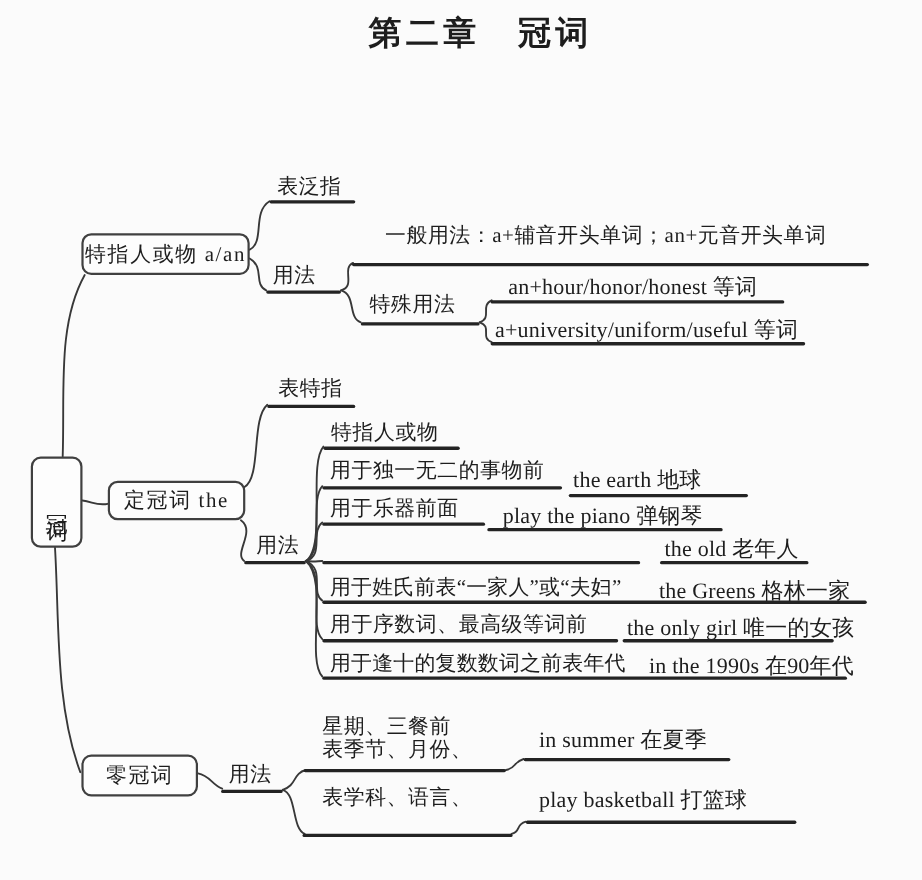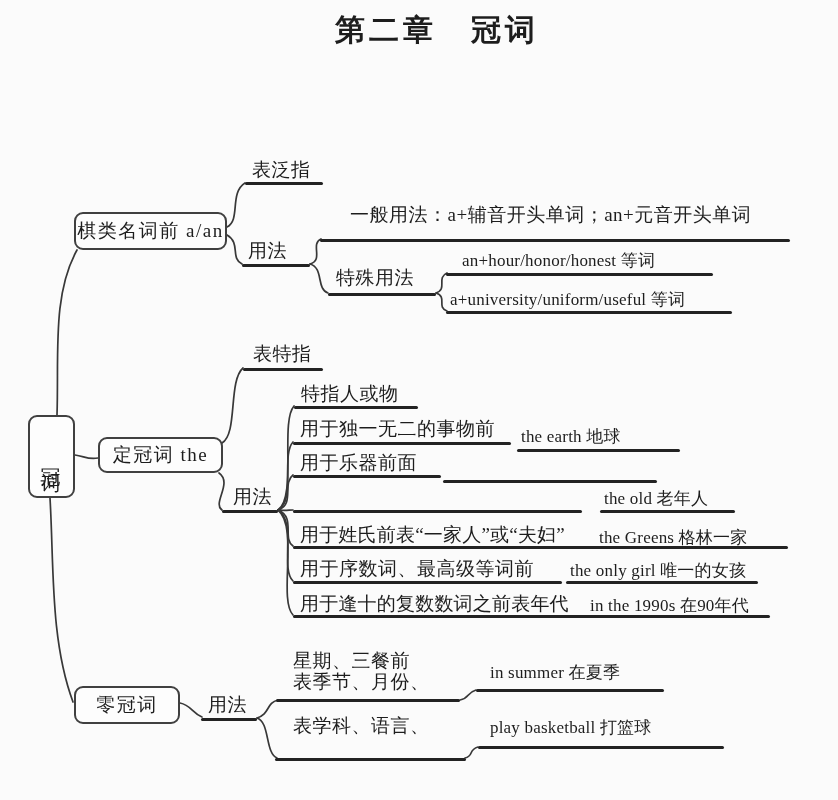--- a/index.html
+++ b/index.html
@@ -24,21 +24,21 @@
     position:absolute;box-sizing:border-box;
     border:2px solid #404040;border-radius:9px;background:#fdfdfd;
     display:flex;align-items:center;justify-content:center;
     font-size:19px;letter-spacing:1.5px;white-space:nowrap;
   }
   .node.vertical{writing-mode:vertical-rl;letter-spacing:5px;font-size:20px;}
   .lbl{
     position:absolute;font-size:19px;line-height:22px;
     white-space:nowrap;letter-spacing:0.5px;
   }
-  .lbl.en{font-size:17px;letter-spacing:0.2px;}
+  .lbl.en{font-size:20px;letter-spacing:0.2px;}
   .lbl.small-gap{letter-spacing:0.2px;}
   .ul{
     position:absolute;height:3px;background:var(--ul);border-radius:1.5px;
   }
   .multiline{position:absolute;font-size:19px;line-height:21px;white-space:nowrap;letter-spacing:0.5px;}
   svg.connectors{position:absolute;left:0;top:0;width:838px;height:800px;}
   svg.connectors path{fill:none;stroke:var(--line);stroke-width:1.7;stroke-linecap:round;}
 </style>
 </head>
 <body>
@@ -68,21 +68,21 @@
     <path d="M 257 718 C 270 714, 266 703, 278 700"></path>
     <path d="M 257 718 C 270 722, 265 753, 277 758"></path>
     <path d="M 460 700 C 470 698, 466 693, 476 690"></path>
     <path d="M 465 758 C 474 756, 468 750, 478 747"></path>
   </svg>
 
   <div class="title">第二章　冠词</div>
 
   <div class="node vertical" style="left:28px;top:415px;width:47px;height:83px;">冠词</div>
 
-  <div class="node" style="left:74px;top:212px;width:153px;height:38px;">棋类名词前 a/an</div>
+  <div class="node" style="left:74px;top:212px;width:153px;height:38px;">特指人或物 a/an</div>
 
   <div class="lbl" style="left:252px;top:159px;">表泛指</div>
   <div class="ul" style="left:245px;top:182px;width:78px;"></div>
 
   <div class="lbl" style="left:248px;top:240px;">用法</div>
   <div class="ul" style="left:242px;top:264px;width:68px;"></div>
 
   <div class="lbl" style="left:350px;top:204px;">一般用法：a+辅音开头单词；an+元音开头单词</div>
   <div class="ul" style="left:320px;top:239px;width:470px;"></div>
 
@@ -106,20 +106,21 @@
   <div class="lbl" style="left:301px;top:383px;">特指人或物</div>
   <div class="ul" style="left:294px;top:406px;width:124px;"></div>
 
   <div class="lbl" style="left:300px;top:418px;">用于独一无二的事物前</div>
   <div class="ul" style="left:293px;top:442px;width:218px;"></div>
   <div class="lbl en" style="left:521px;top:426px;">the earth 地球</div>
   <div class="ul" style="left:517px;top:449px;width:163px;"></div>
 
   <div class="lbl" style="left:300px;top:452px;">用于乐器前面</div>
   <div class="ul" style="left:293px;top:475px;width:148px;"></div>
+  <div class="lbl en" style="left:457px;top:458px;">play the piano 弹钢琴</div>
   <div class="ul" style="left:443px;top:480px;width:214px;"></div>
 
   <div class="ul" style="left:293px;top:510px;width:289px;"></div>
   <div class="lbl en" style="left:604px;top:488px;">the old 老年人</div>
   <div class="ul" style="left:600px;top:510px;width:135px;"></div>
 
   <div class="lbl en" style="left:599px;top:527px;">the Greens 格林一家</div>
   <div class="lbl small-gap" style="left:300px;top:524px;">用于姓氏前表“一家人”或“夫妇”</div>
   <div class="ul" style="left:293px;top:546px;width:495px;"></div>
 

